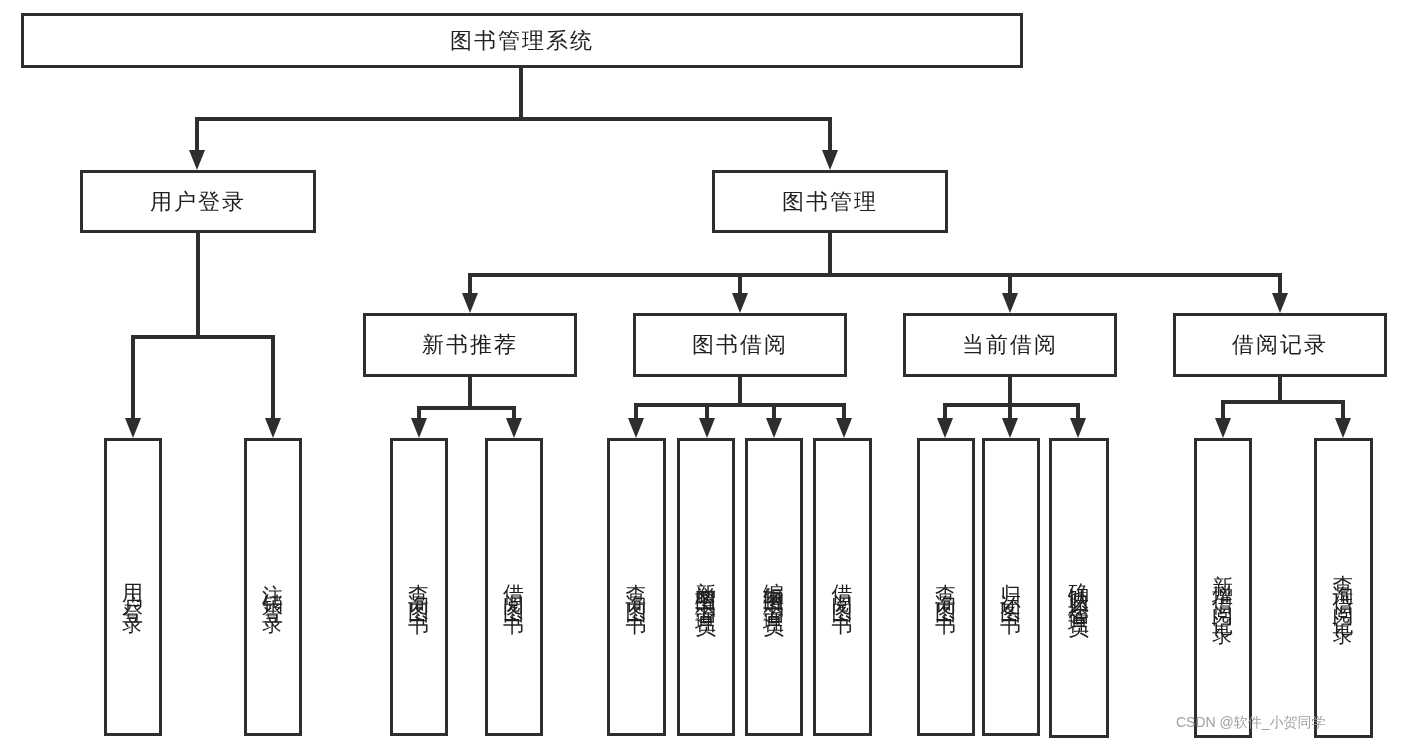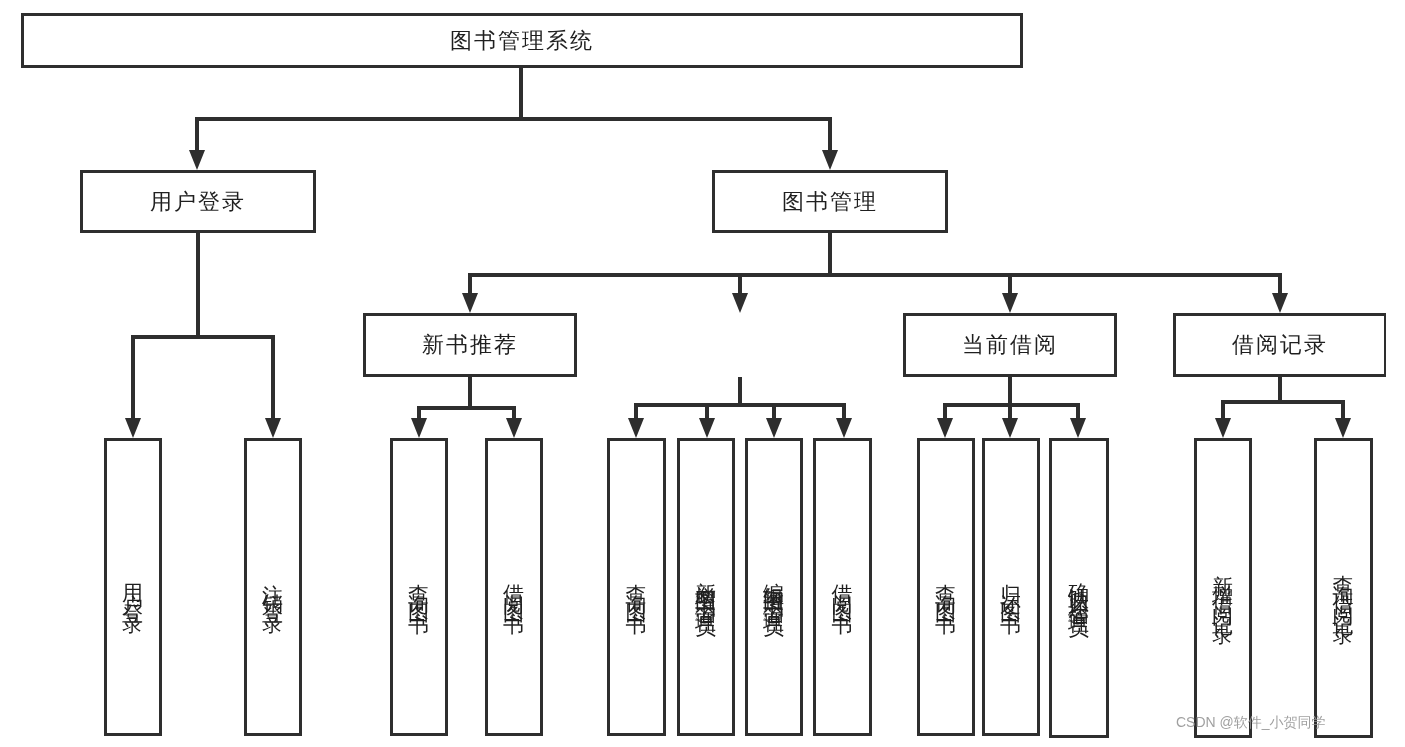--- a/index.html
+++ b/index.html
@@ -3,20 +3,21 @@
 <meta charset="utf-8">
 <style>
   html, body { margin: 0; padding: 0; background: #ffffff; }
   #canvas {
     position: relative;
     width: 1386px;
     height: 747px;
     background: #ffffff;
     font-family: "Liberation Sans", "DejaVu Sans", sans-serif;
     overflow: hidden;
+    padding-left: 12px;
   }
   .line { position: absolute; background: #2e2e2e; }
   .arrowhead {
     position: absolute; width: 0; height: 0;
     border-left: 8px solid transparent;
     border-right: 8px solid transparent;
     border-top: 20px solid #2e2e2e;
   }
   .node {
     position: absolute;
@@ -136,20 +137,23 @@
   <div class="node" style="left:80px; top:170px; width:236px; height:63px;">
     <span class="h-label">用户登录</span>
   </div>
   <div class="node" style="left:712px; top:170px; width:236px; height:63px;">
     <span class="h-label">图书管理</span>
   </div>
 
   <div class="node" style="left:363px; top:313px; width:214px; height:64px;">
     <span class="h-label">新书推荐</span>
   </div>
+  <div class="node" style="left:633px; top:313px; width:214px; height:64px;">
+    <span class="h-label">图书借阅</span>
+  </div>
   <div class="node" style="left:903px; top:313px; width:214px; height:64px;">
     <span class="h-label">当前借阅</span>
   </div>
   <div class="node" style="left:1173px; top:313px; width:214px; height:64px;">
     <span class="h-label">借阅记录</span>
   </div>
 
   <div class="node" style="left:104px; top:438px; width:58px; height:298px;">
     <span class="v-label">用户登录</span>
   </div>

